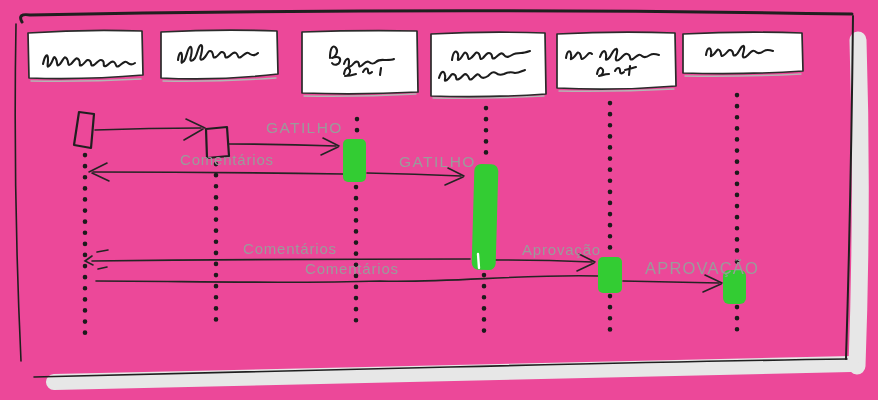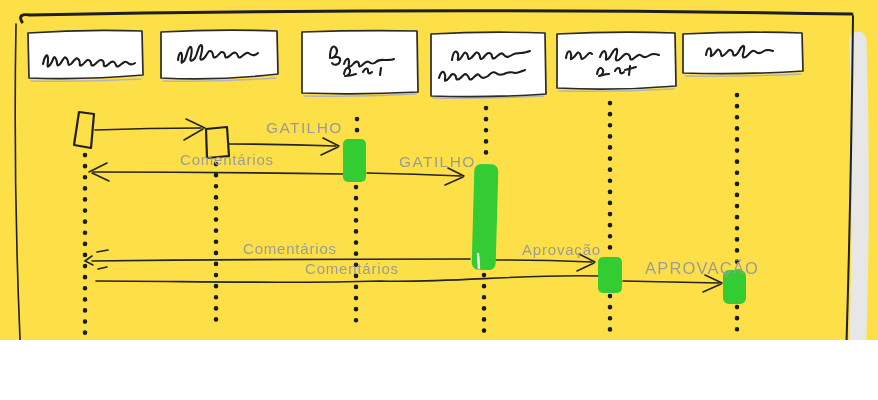--- a/index.html
+++ b/index.html
@@ -1,16 +1,16 @@
 <!DOCTYPE html>
 <html><head>
 <meta charset="utf-8">
 <style>
   html,body{margin:0;padding:0;background:#ffffff;}
-  .stage{position:relative;width:878px;height:340px;background:#fde047;overflow:hidden;
+  .stage{position:relative;width:878px;height:400px;background:#ec4899;overflow:hidden;
          font-family:"Liberation Sans", sans-serif;}
   svg{position:absolute;left:0;top:0;}
   text{font-family:"Liberation Sans", sans-serif;}
   .msg-label{fill:#9b9b9b;font-size:15px;letter-spacing:0.8px;}
   .msg-label-caps{fill:#9b9b9b;font-size:15.5px;letter-spacing:1.4px;}
   .msg-label-bigcaps{fill:#9b9b9b;font-size:16.5px;letter-spacing:1.2px;}
   .ink{stroke:#1f1f1f;fill:none;stroke-linecap:round;stroke-linejoin:round;}
   .boxline{stroke:#2b2b2b;fill:#ffffff;stroke-width:1.7;stroke-linejoin:round;}
   .boxshadow{stroke:#b5b5b5;fill:none;stroke-width:1.4;stroke-linecap:round;}
   .scribble{stroke:#1c1c1c;fill:none;stroke-width:2.1;stroke-linecap:round;stroke-linejoin:round;}

